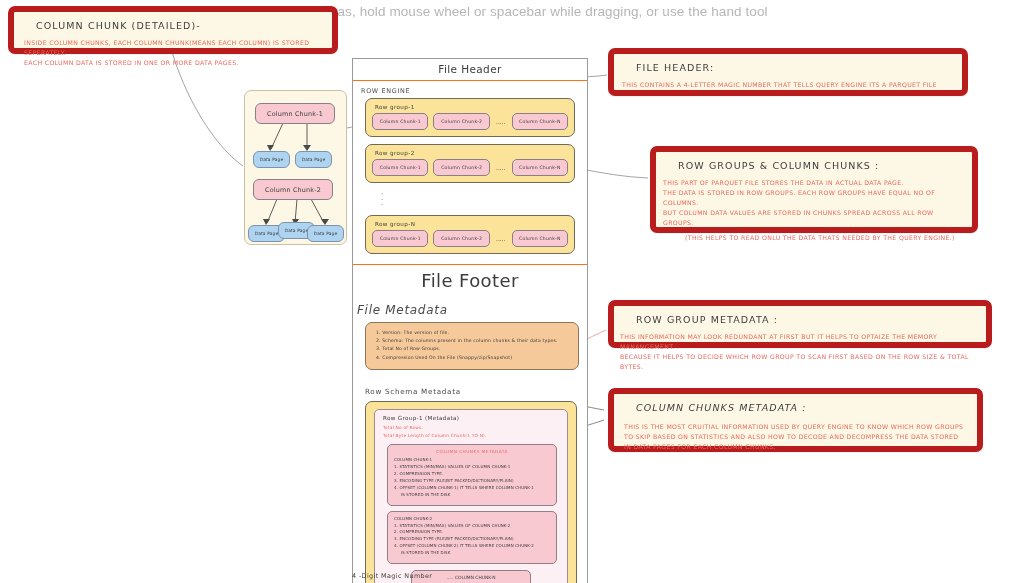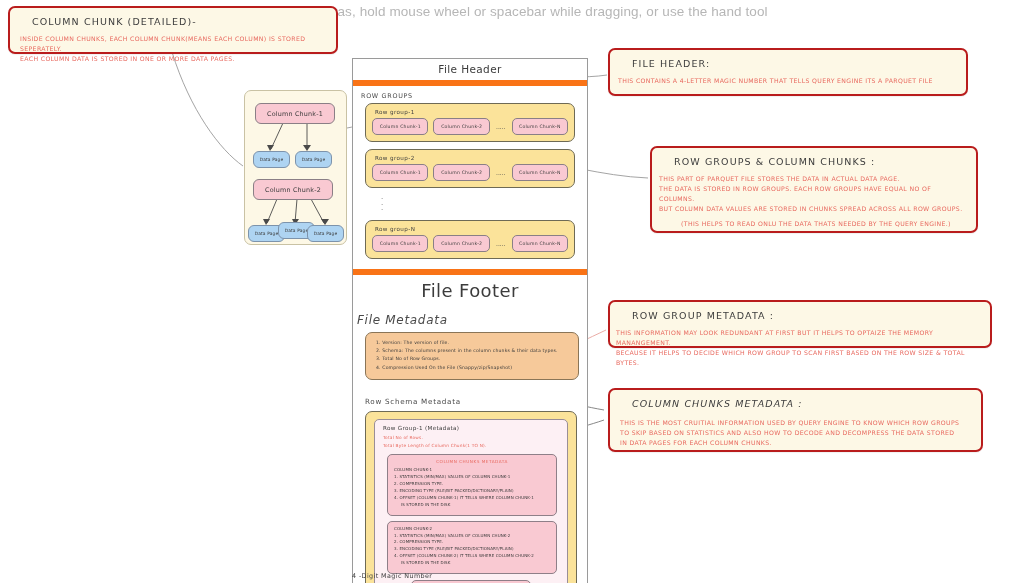--- a/index.html
+++ b/index.html
@@ -24,21 +24,21 @@
     font-size: 13.5px;
     color: #b6b6b6;
     white-space: nowrap;
     letter-spacing: 0.1px;
   }
 
   
   .note {
     position: absolute;
     background: #fdf8e6;
-    border: 2px solid #b91c1c;
+    border: 6px solid #b91c1c;
     border-radius: 7px;
     box-shadow: 0 1px 1px rgba(0,0,0,0.06);
     padding: 6px 10px 8px 10px;
   }
   .note-title {
     font-family: "DejaVu Sans", sans-serif;
     font-size: 9.5px;
     color: #3d3d3d;
     letter-spacing: 1.1px;
     margin: 2px 0 7px 12px;
@@ -57,21 +57,21 @@
   
   .file-col {
     position: absolute;
     left: 352px; top: 58px;
     width: 236px; height: 525px;
     background: #ffffff;
     border: 1px solid #9a9a9a;
     border-bottom: none;
   }
   .band {
-    border-bottom: 6px solid #f97316;
+    border-bottom: 1px solid #f97316;
     position: relative;
   }
   .band-title {
     text-align: center;
     font-family: "DejaVu Sans", sans-serif;
     font-size: 10.5px;
     color: #3c3c3c;
     letter-spacing: 0.4px;
     padding: 4px 0 5px 0;
   }
@@ -359,21 +359,21 @@
     <div class="dp-node dp-page" style="left:62px; top:134px; width:37px; height:17px;">Data Page</div>
   </div>
 
   <div class="file-col">
 
     <div class="band">
       <div class="band-title">File Header</div>
     </div>
 
     <div class="band">
-      <div class="section-label">ROW GROUPS</div>
+      <div class="section-label">ROW ENGINE</div>
 
       <div class="rg">
         <div class="rg-name">Row group-1</div>
         <div class="rg-chunks">
           <div class="chunk">Column Chunk-1</div>
           <div class="chunk">Column Chunk-2</div>
           <div class="ellip">.....</div>
           <div class="chunk">Column Chunk-N</div>
         </div>
       </div>

